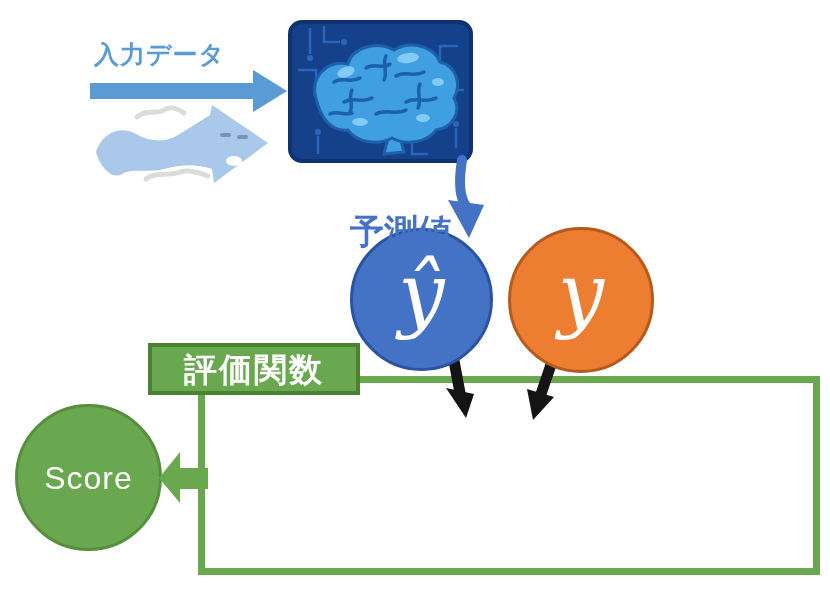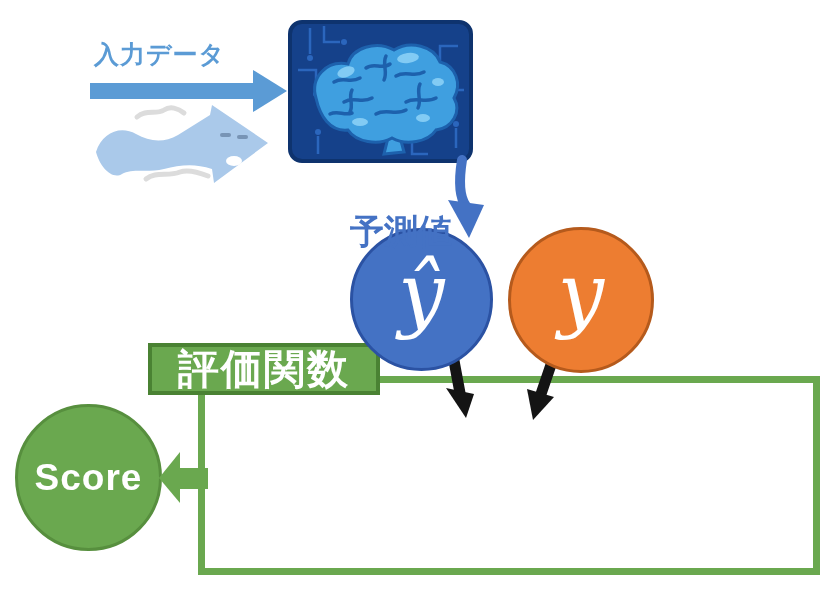--- a/index.html
+++ b/index.html
@@ -12,40 +12,40 @@
   .lbl-input{left:94px;top:42px;font-size:25px;color:var(--light-blue,#5b9bd5);letter-spacing:1px;}
   .lbl-pred{left:350px;top:186px;font-size:34px;color:var(--blue,#4472c4);margin-top:28px;}
   .lbl-actual{left:537px;top:190px;font-size:34px;color:var(--orange,#ed7d31);letter-spacing:6px;}
   .lbl-eval{left:35px;top:368px;font-size:34px;color:var(--green,#6aa84f);}
 
   .green-box{
     position:absolute;left:198px;top:376px;width:622px;height:199px;
     box-sizing:border-box;border:7px solid var(--green,#6aa84f);background:#fff;
   }
   .banner{
-    position:absolute;left:148px;top:343px;width:232px;height:52px;
+    position:absolute;left:148px;top:343px;width:212px;height:52px;
     box-sizing:border-box;border:4px solid var(--green-dark,#4a8233);
-    background:var(--green,#6aa84f);color:#fff;font-size:41px;font-weight:700;
+    background:var(--green,#6aa84f);color:#fff;font-size:33px;font-weight:700;
     display:flex;align-items:center;justify-content:center;letter-spacing:2px;
     line-height:1;
   }
 
   .circle{
     position:absolute;border-radius:50%;display:flex;align-items:center;justify-content:center;
     box-sizing:border-box;color:#fff;
   }
   .circle-yhat{left:350px;top:228px;width:143px;height:143px;
     background:var(--blue,#4472c4);border:3px solid var(--blue-border,#2b52a3);}
   .circle-y{left:508px;top:227px;width:146px;height:146px;
     background:var(--orange,#ed7d31);border:3px solid var(--orange-border,#b55a1c);}
   .circle-score{left:15px;top:404px;width:147px;height:147px;
     background:var(--green,#6aa84f);border:3px solid var(--green-border,#578f3e);}
   .sym{font-family:"DejaVu Serif","Liberation Serif",serif;font-style:italic;
     font-size:82px;line-height:1;transform:translateY(-6px);}
-  .score-txt{font-size:37px;font-weight:700;letter-spacing:1px;line-height:1;}
+  .score-txt{font-size:32px;font-weight:400;letter-spacing:1px;line-height:1;}
 
   .formula{position:absolute;left:0;top:0;width:830px;height:592px;pointer-events:none;}
   .fline{position:absolute;white-space:nowrap;
     font-family:"DejaVu Serif","Liberation Serif",serif;
     font-size:27px;color:var(--formula-dark,#3a3a3a);line-height:1.1;}
   .fline1{left:229px;top:421px;}
   .fline2{left:287px;top:458px;}
   .fline3{left:417px;top:495px;}
 
   

